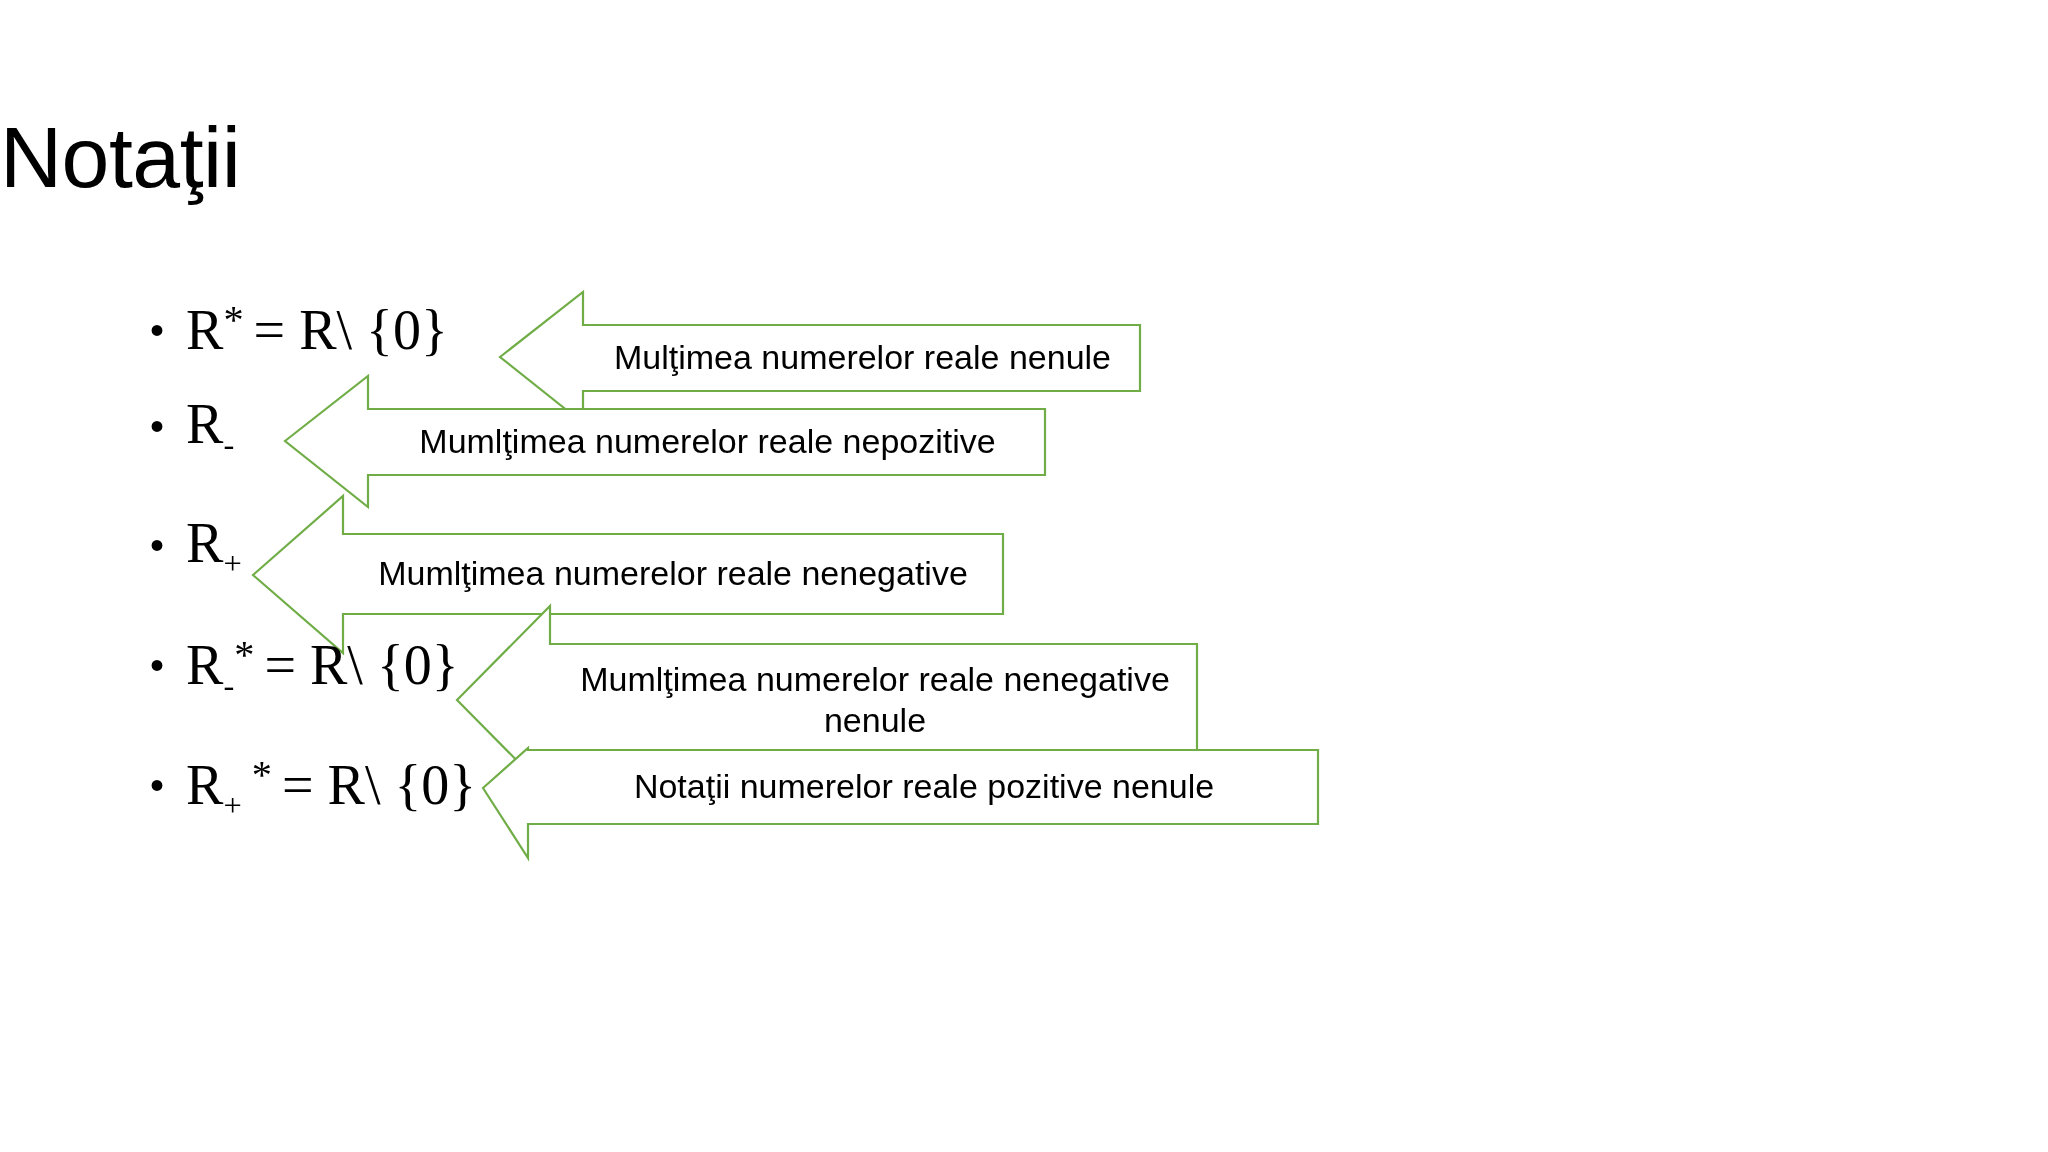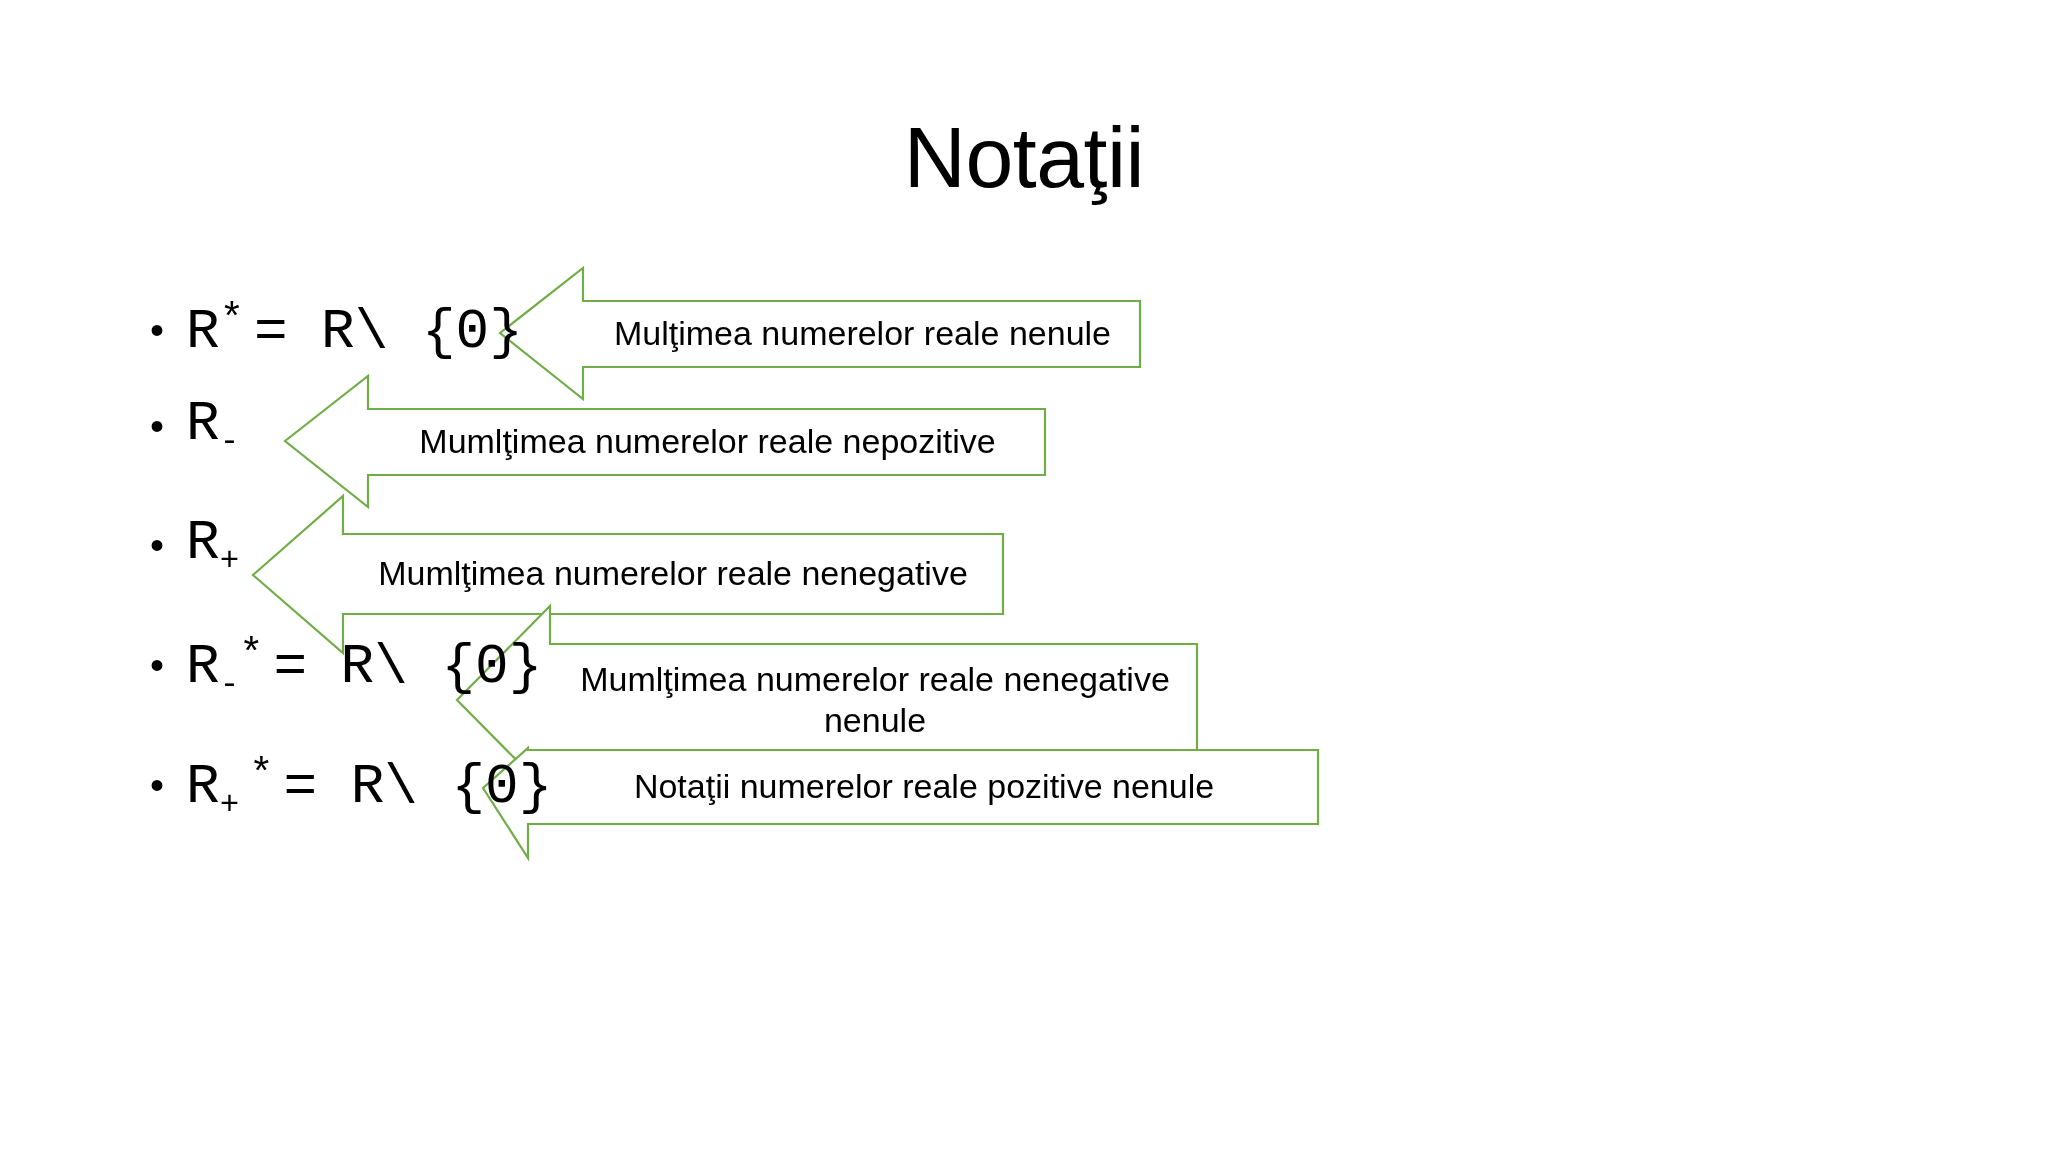--- a/index.html
+++ b/index.html
@@ -17,21 +17,21 @@
     background: #ffffff;
     overflow: hidden;
   }
 
   
   #slide-title {
     position: absolute;
     left: 0;
     top: 112px;
     width: 2048px;
-    text-align: center;
+    text-align: left;
     font-family: "Liberation Sans", sans-serif;
     font-size: 86px;
     font-weight: 400;
     color: #000000;
     line-height: 1.05;
     letter-spacing: -0.5px;
     white-space: nowrap;
   }
 
   
@@ -52,21 +52,21 @@
     white-space: nowrap;
   }
   .bullet-dot {
     font-size: 40px;
     line-height: 1;
     margin-right: 22px;
     position: relative;
     top: 10px;
   }
   .math {
-    font-family: Liberation Mono, monospace;
+    font-family: Liberation Serif, serif;
     font-size: 56px;
     letter-spacing: 0px;
   }
   .math sub {
     font-size: 0.58em;
     vertical-align: -0.38em;
     letter-spacing: 0;
   }
   .math sup {
     font-size: 0.72em;
@@ -96,21 +96,21 @@
     box-sizing: border-box;
   }
 </style>
 </head>
 <body>
 
 <div id="slide">
 
   <div id="slide-title">Notaţii</div>
 
-  <div class="callout" style="left:495px; top:262px;">
+  <div class="callout" style="left:495px; top:286px;">
     <svg width="650" height="142" viewBox="0 0 650 142" aria-hidden="true">
       <polygon points="5,71 88,6 88,39 645,39 645,105 88,105 88,137" fill="#FFFFFF" stroke="#70AD47" stroke-width="2.2"></polygon>
     </svg>
     <div class="callout-text" style="left:95px; top:39px; width:545px; height:66px;">Mulţimea numerelor reale nenule</div>
   </div>
 
   <div class="callout" style="left:280px; top:370px;">
     <svg width="770" height="142" viewBox="0 0 770 142" aria-hidden="true">
       <polygon points="5,71 88,6 88,39 765,39 765,105 88,105 88,137" fill="#FFFFFF" stroke="#70AD47" stroke-width="2.2"></polygon>
     </svg>

